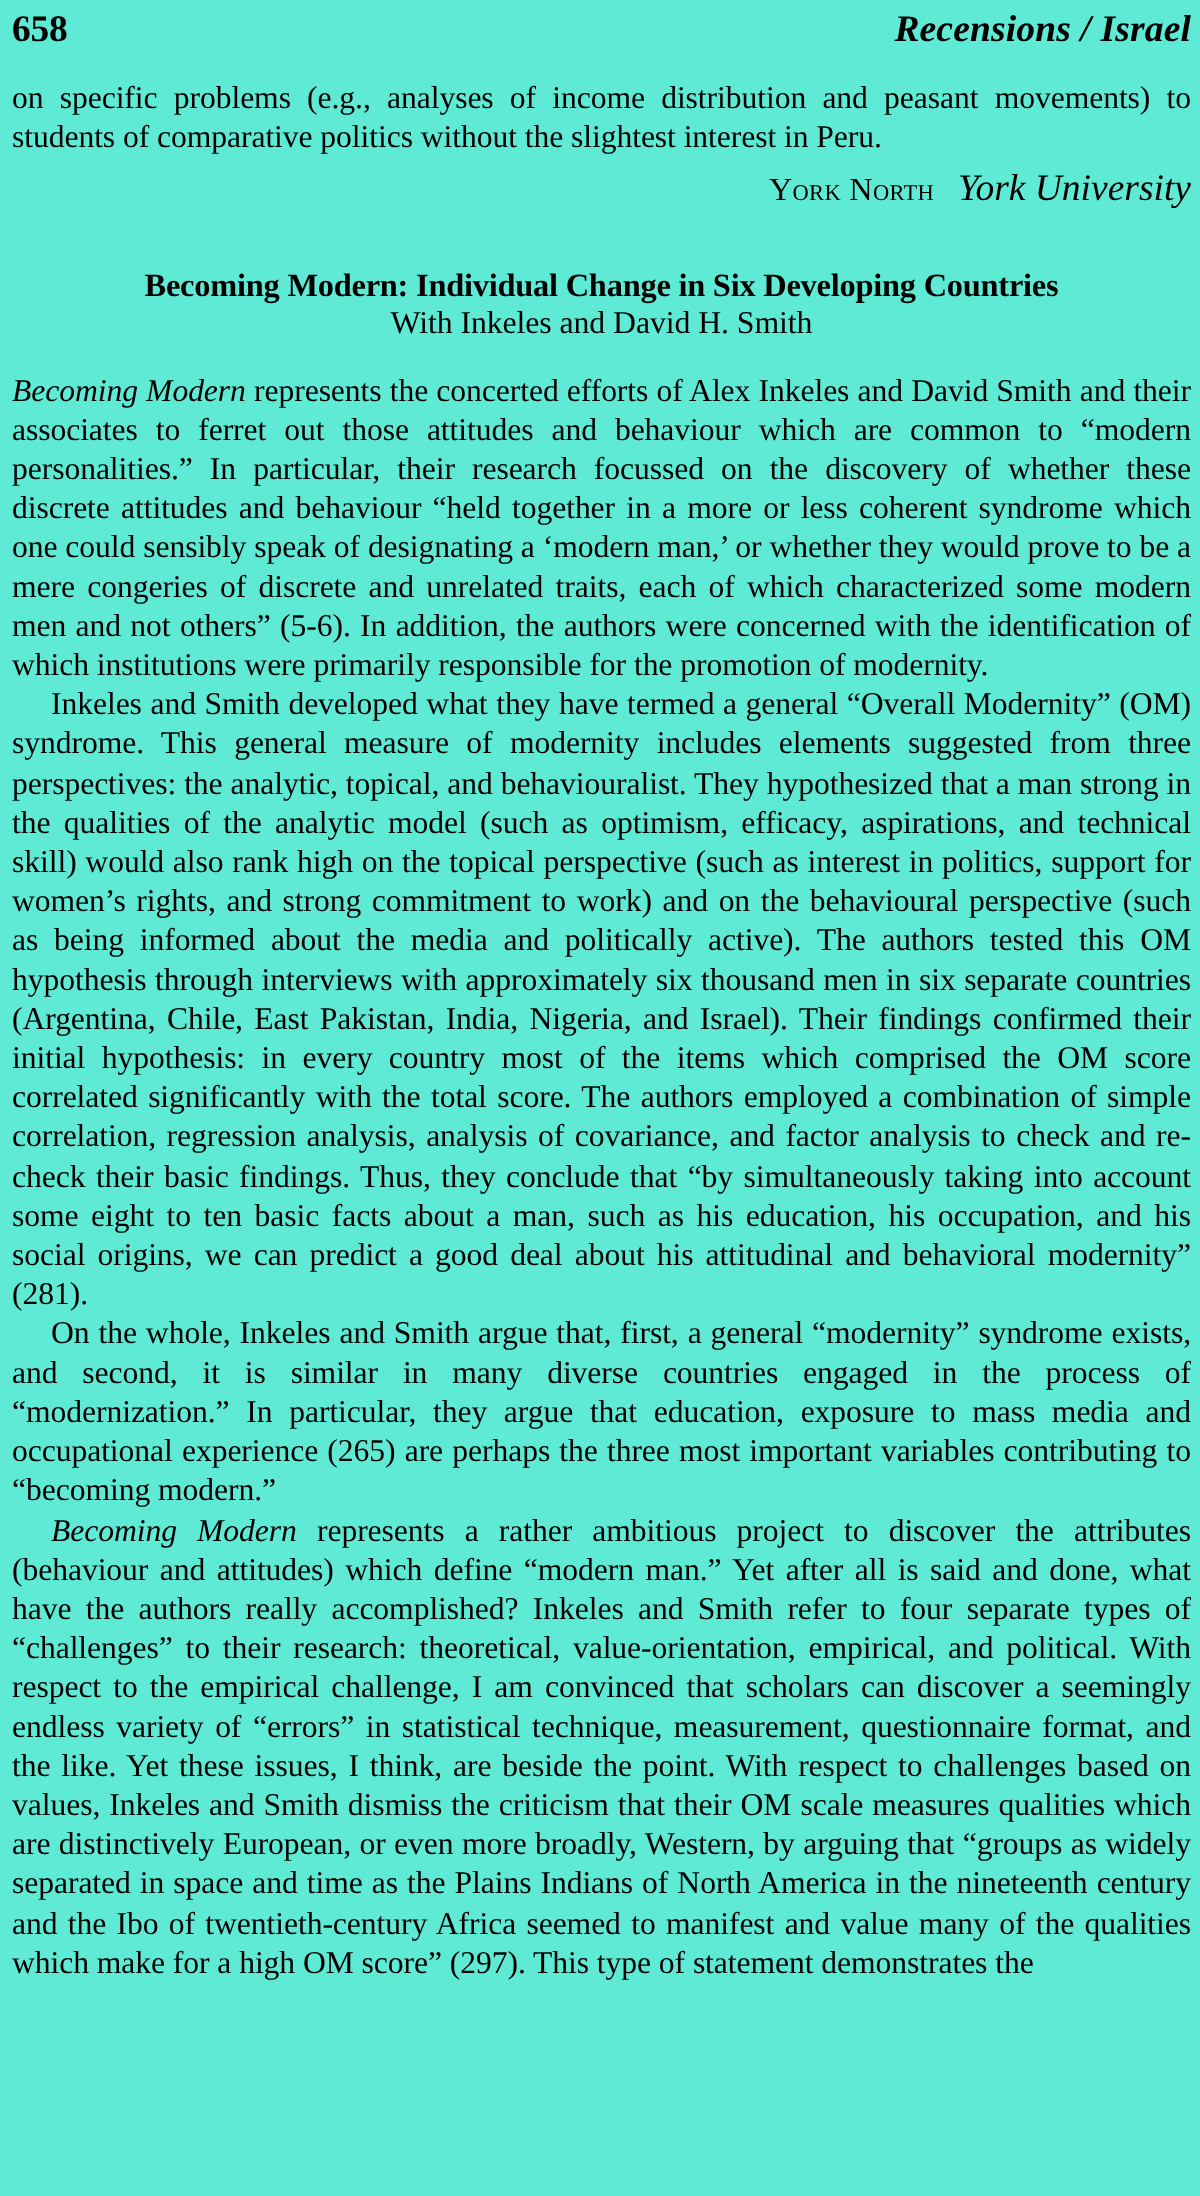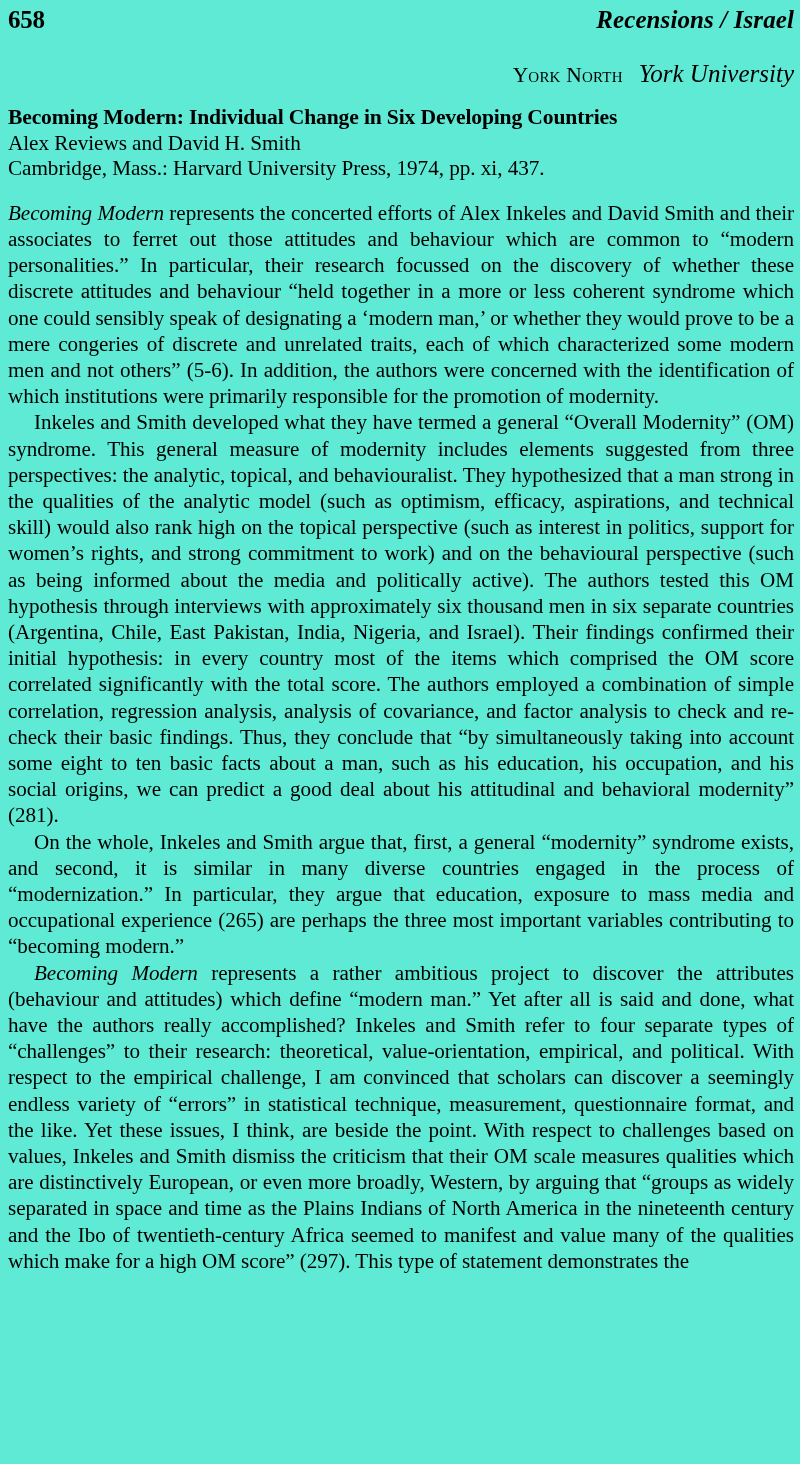--- a/index.html
+++ b/index.html
@@ -86,21 +86,22 @@
     letter-spacing: 0.2px;
   }
   .byline .affil {
     font-style: italic;
     font-size: 25px;
     margin-left: 16px;
   }
 
   
   .citation {
-    margin-top: 17px;
+    margin-top: 38px;
+    text-align: center;
   }
   .citation .book-title {
     font-size: 21.6px;
     line-height: 25.5px;
     font-weight: 700;
     letter-spacing: -0.15px;
   }
   .citation .book-authors,
   .citation .book-imprint {
     font-size: 21.2px;
@@ -115,29 +116,29 @@
 
 <div id="page">
 
   <div class="running-head">
     <span class="folio">658</span>
     <span class="head-title">Recensions / Israel</span>
   </div>
 
   <div class="column">
 
+    <p class="body noindent">on specific problems (e.g., analyses of income distribution and peasant movements) to students of comparative politics without the slightest interest in Peru.</p>
 
     <div class="byline">
       <span class="name">York North</span><span class="affil">York University</span>
     </div>
 
     <div class="citation">
       <div class="book-title">Becoming Modern: Individual Change in Six Developing Countries</div>
-      <div class="book-authors">Alex Reviews and David H. Smith</div>
-      <div class="book-imprint">Cambridge, Mass.: Harvard University Press, 1974, pp. xi, 437.</div>
+      <div class="book-authors">With Inkeles and David H. Smith</div>
     </div>
 
     <div class="gap-after-citation"></div>
 
     <div id="review-body">
         <p class="body noindent"><em class="ital">Becoming Modern</em> represents the concerted efforts of Alex Inkeles and David Smith and their associates to ferret out those attitudes and behaviour which are common to “modern personalities.” In particular, their research focussed on the discovery of whether these discrete attitudes and behaviour “held together in a more or less coherent syndrome which one could sensibly speak of designating a ‘modern man,’ or whether they would prove to be a mere congeries of discrete and unrelated traits, each of which characterized some modern men and not others” (5-6). In addition, the authors were concerned with the identification of which institutions were primarily responsible for the promotion of modernity.</p>
         <p class="body indent">Inkeles and Smith developed what they have termed a general “Overall Modernity” (OM) syndrome. This general measure of modernity includes elements suggested from three perspectives: the analytic, topical, and behaviouralist. They hypothesized that a man strong in the qualities of the analytic model (such as optimism, efficacy, aspirations, and technical skill) would also rank high on the topical perspective (such as interest in politics, support for women’s rights, and strong commitment to work) and on the behavioural perspective (such as being informed about the media and politically active). The authors tested this OM hypothesis through interviews with approximately six thousand men in six separate countries (Argentina, Chile, East Pakistan, India, Nigeria, and Israel). Their findings confirmed their initial hypothesis: in every country most of the items which comprised the OM score correlated significantly with the total score. The authors employed a combination of simple correlation, regression analysis, analysis of covariance, and factor analysis to check and re-check their basic findings. Thus, they conclude that “by simultaneously taking into account some eight to ten basic facts about a man, such as his education, his occupation, and his social origins, we can predict a good deal about his attitudinal and behavioral modernity” (281).</p>
         <p class="body indent">On the whole, Inkeles and Smith argue that, first, a general “modernity” syndrome exists, and second, it is similar in many diverse countries engaged in the process of “modernization.” In particular, they argue that education, exposure to mass media and occupational experience (265) are perhaps the three most important variables contributing to “becoming modern.”</p>
         <p class="body indent"><em class="ital">Becoming Modern</em> represents a rather ambitious project to discover the attributes (behaviour and attitudes) which define “modern man.” Yet after all is said and done, what have the authors really accomplished? Inkeles and Smith refer to four separate types of “challenges” to their research: theoretical, value-orientation, empirical, and political. With respect to the empirical challenge, I am convinced that scholars can discover a seemingly endless variety of “errors” in statistical technique, measurement, questionnaire format, and the like. Yet these issues, I think, are beside the point. With respect to challenges based on values, Inkeles and Smith dismiss the criticism that their OM scale measures qualities which are distinctively European, or even more broadly, Western, by arguing that “groups as widely separated in space and time as the Plains Indians of North America in the nineteenth century and the Ibo of twentieth-century Africa seemed to manifest and value many of the qualities which make for a high OM score” (297). This type of statement demonstrates the</p>
       </div>

